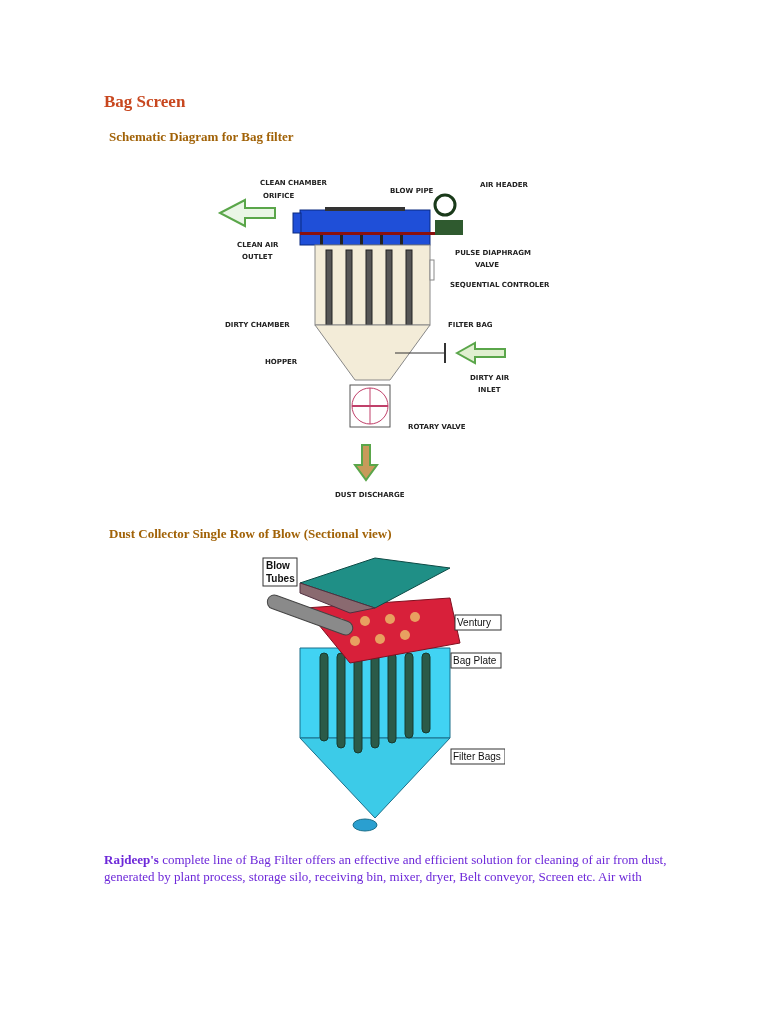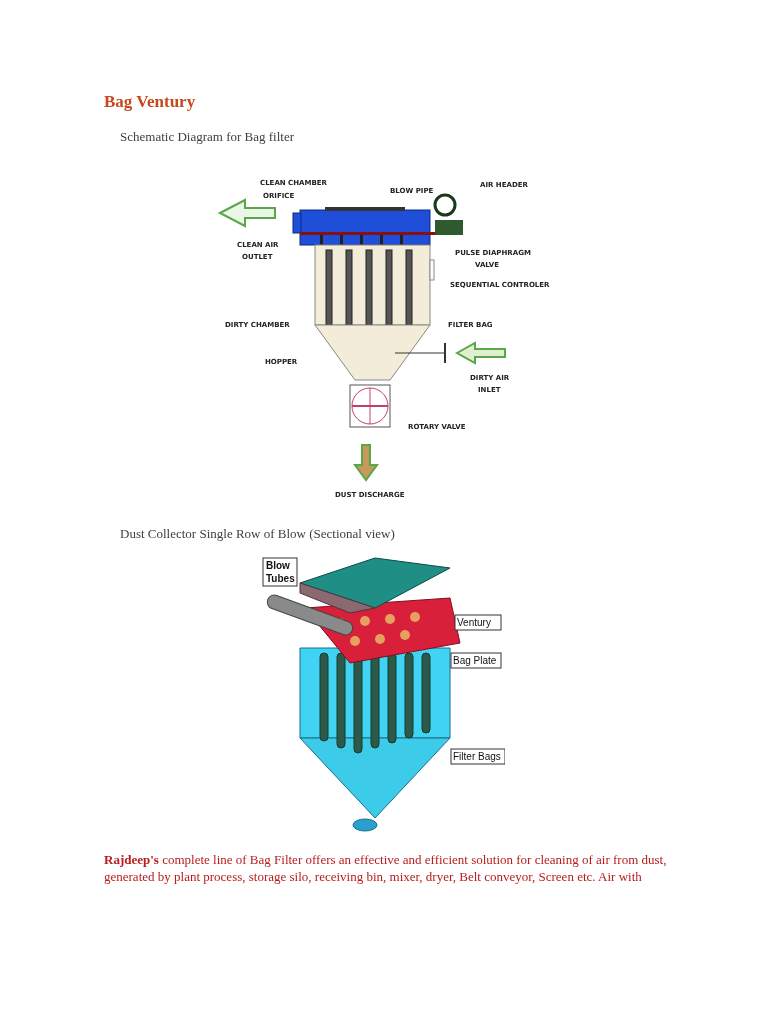--- a/index.html
+++ b/index.html
@@ -1,29 +1,29 @@
 <!DOCTYPE html>
 <html><head>
 <meta charset="utf-8">
 <style>
   html, body { margin:0; padding:0; background:#ffffff; }
   body { width:768px; height:1024px; position:relative; overflow:hidden; font-family:"Liberation Serif", serif; color:#111; }
   .title { position:absolute; left:104px; top:92px; font-size:17px; font-weight:bold; color:#c8471f; }
-  .subhead { position:absolute; left:120px; font-size:13px; font-weight:normal; color:#404040; }
-  .para { position:absolute; left:104px; top:851px; width:600px; font-size:13px; line-height:17px; color:#b91c1c; }
+  .subhead { position:absolute; left:109px; font-size:13px; font-weight:bold; color:#a16207; }
+  .para { position:absolute; left:104px; top:851px; width:600px; font-size:13px; line-height:17px; color:#6d28d9; }
   .para b { font-weight:bold; }
   .diagram1 { position:absolute; left:205px; top:175px; width:350px; height:330px; }
   .diagram2 { position:absolute; left:255px; top:553px; width:250px; height:285px; }
   .lbl { font-family:"DejaVu Sans", sans-serif; font-size:7px; font-weight:bold; fill:#222; }
   .lbl2 { font-family:"Liberation Sans", sans-serif; font-size:10px; fill:#111; }
 </style>
 </head>
 <body>
 
-<div class="title">Bag Ventury</div>
+<div class="title">Bag Screen</div>
 <div class="subhead" style="top:129px">Schematic Diagram for Bag filter</div>
 
 <svg class="diagram1" viewBox="0 0 350 330">
 
   <g>
     <polygon points="15,38 40,25 40,33 70,33 70,43 40,43 40,51" fill="#eaf6e6" stroke="#5aa64a" stroke-width="2"></polygon>
   </g>
   <text class="lbl" x="32" y="72">CLEAN AIR</text>
   <text class="lbl" x="37" y="84">OUTLET</text>
 

